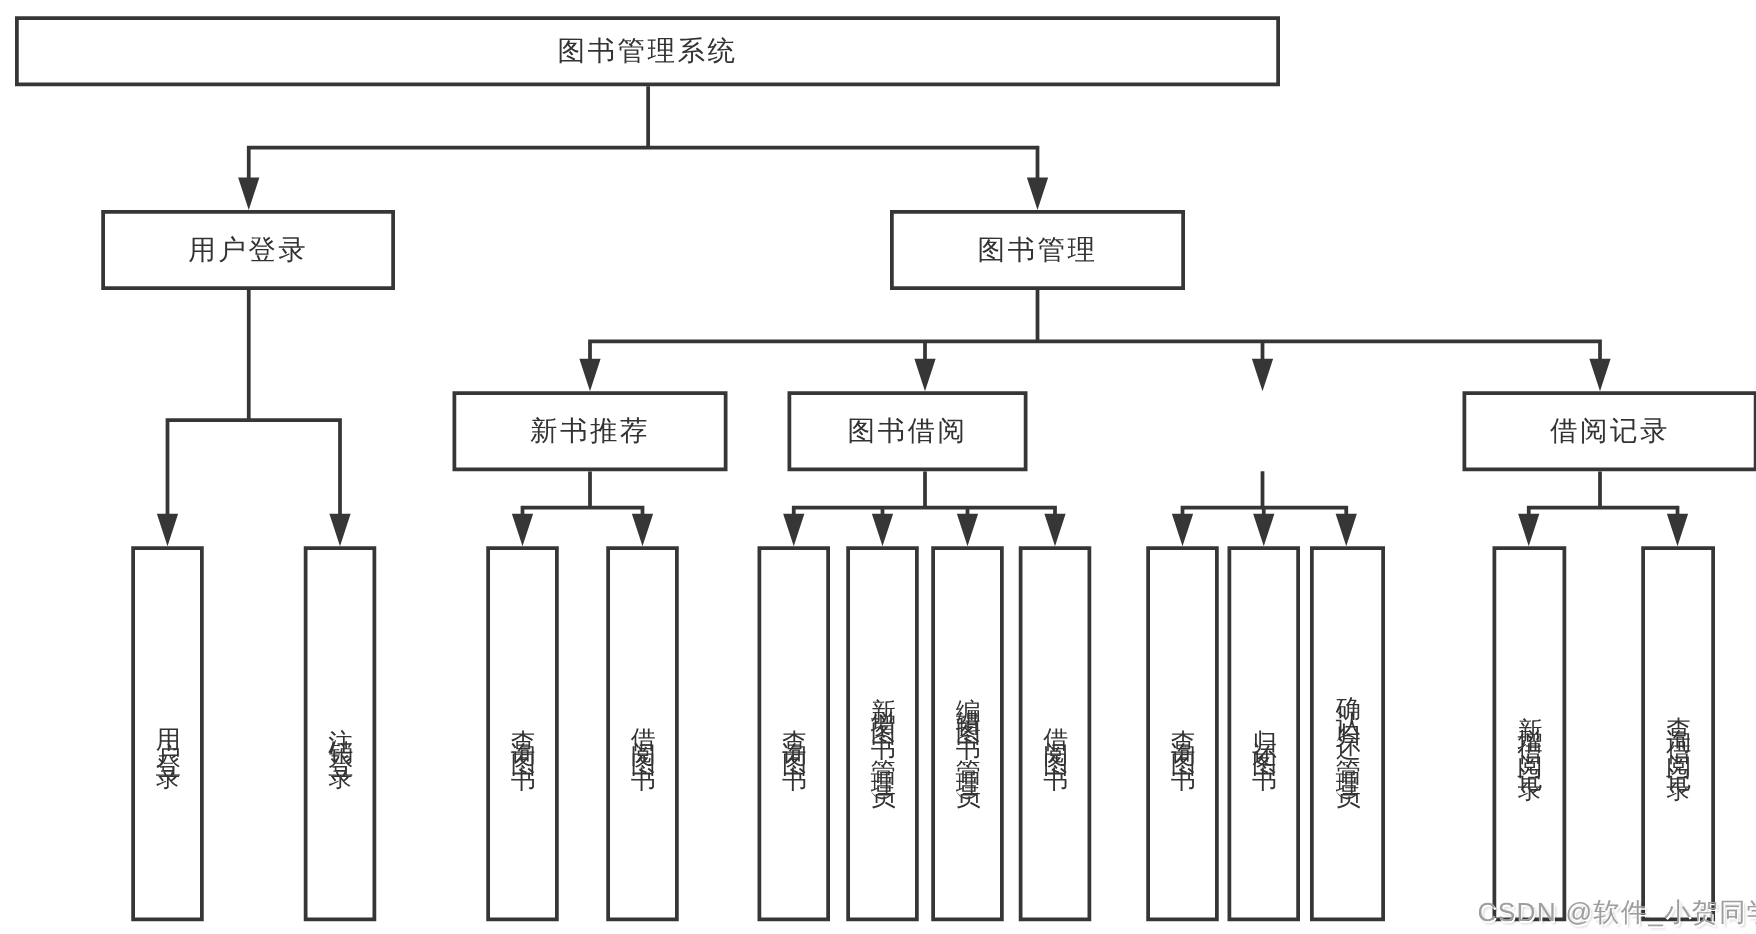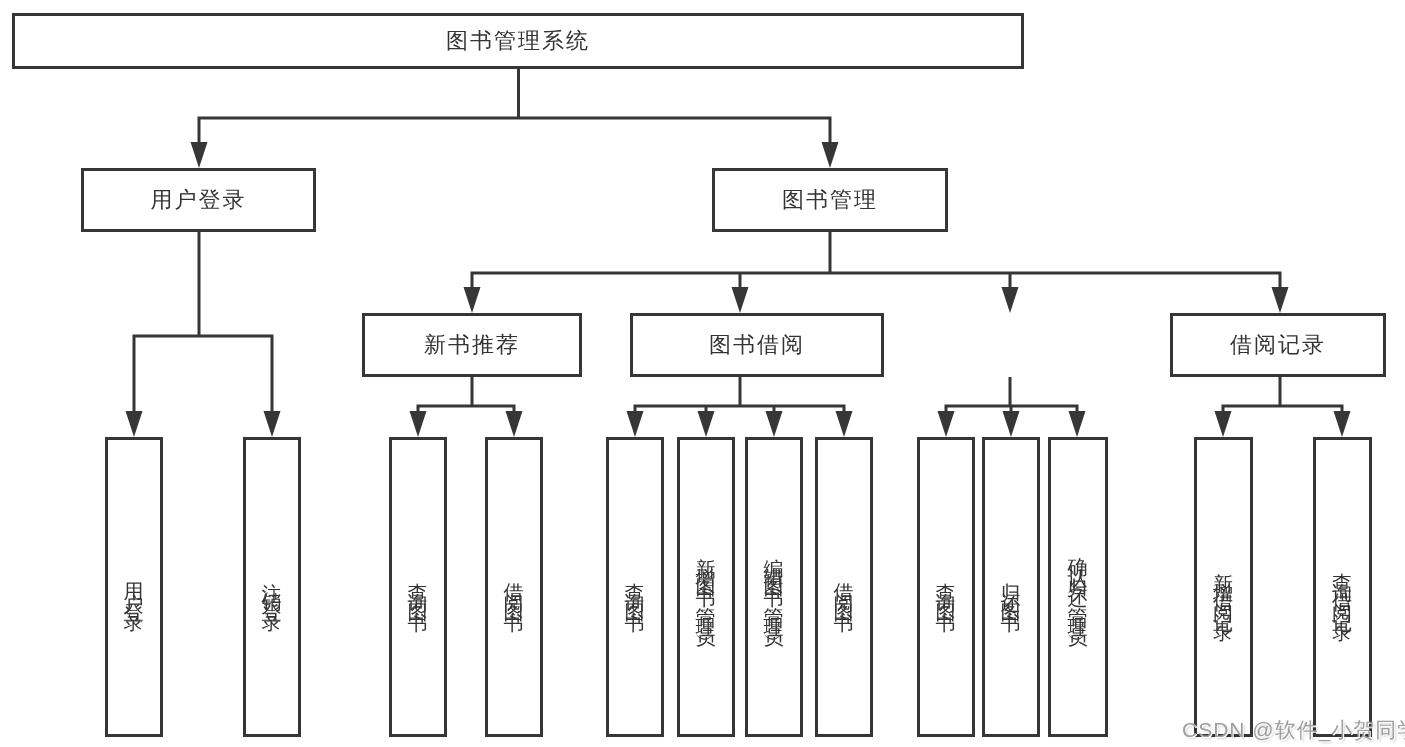--- a/index.html
+++ b/index.html
@@ -84,24 +84,24 @@
   <div class="node" style="left:81px;top:168px;width:235px;height:64px">
     <span>用户登录</span>
   </div>
   <div class="node" style="left:362px;top:313px;width:220px;height:64px">
     <span>新书推荐</span>
   </div>
 
   <div class="node" style="left:712px;top:168px;width:236px;height:64px">
     <span>图书管理</span>
   </div>
-  <div class="node" style="left:630px;top:313px;width:254px;height:64px">
+  <div class="node" style="left:630px;top:313px;width:192px;height:64px">
     <span>图书借阅</span>
   </div>
-  <div class="node" style="left:1170px;top:313px;width:216px;height:64px">
+  <div class="node" style="left:1170px;top:313px;width:236px;height:64px">
     <span>借阅记录</span>
   </div>
 
   <div class="node leaf" style="left:105px;top:437px;width:58px;height:300px">
     <span class="vtext">用户登录</span>
   </div>
   <div class="node leaf" style="left:243px;top:437px;width:58px;height:300px">
     <span class="vtext">注销登录</span>
   </div>
 

